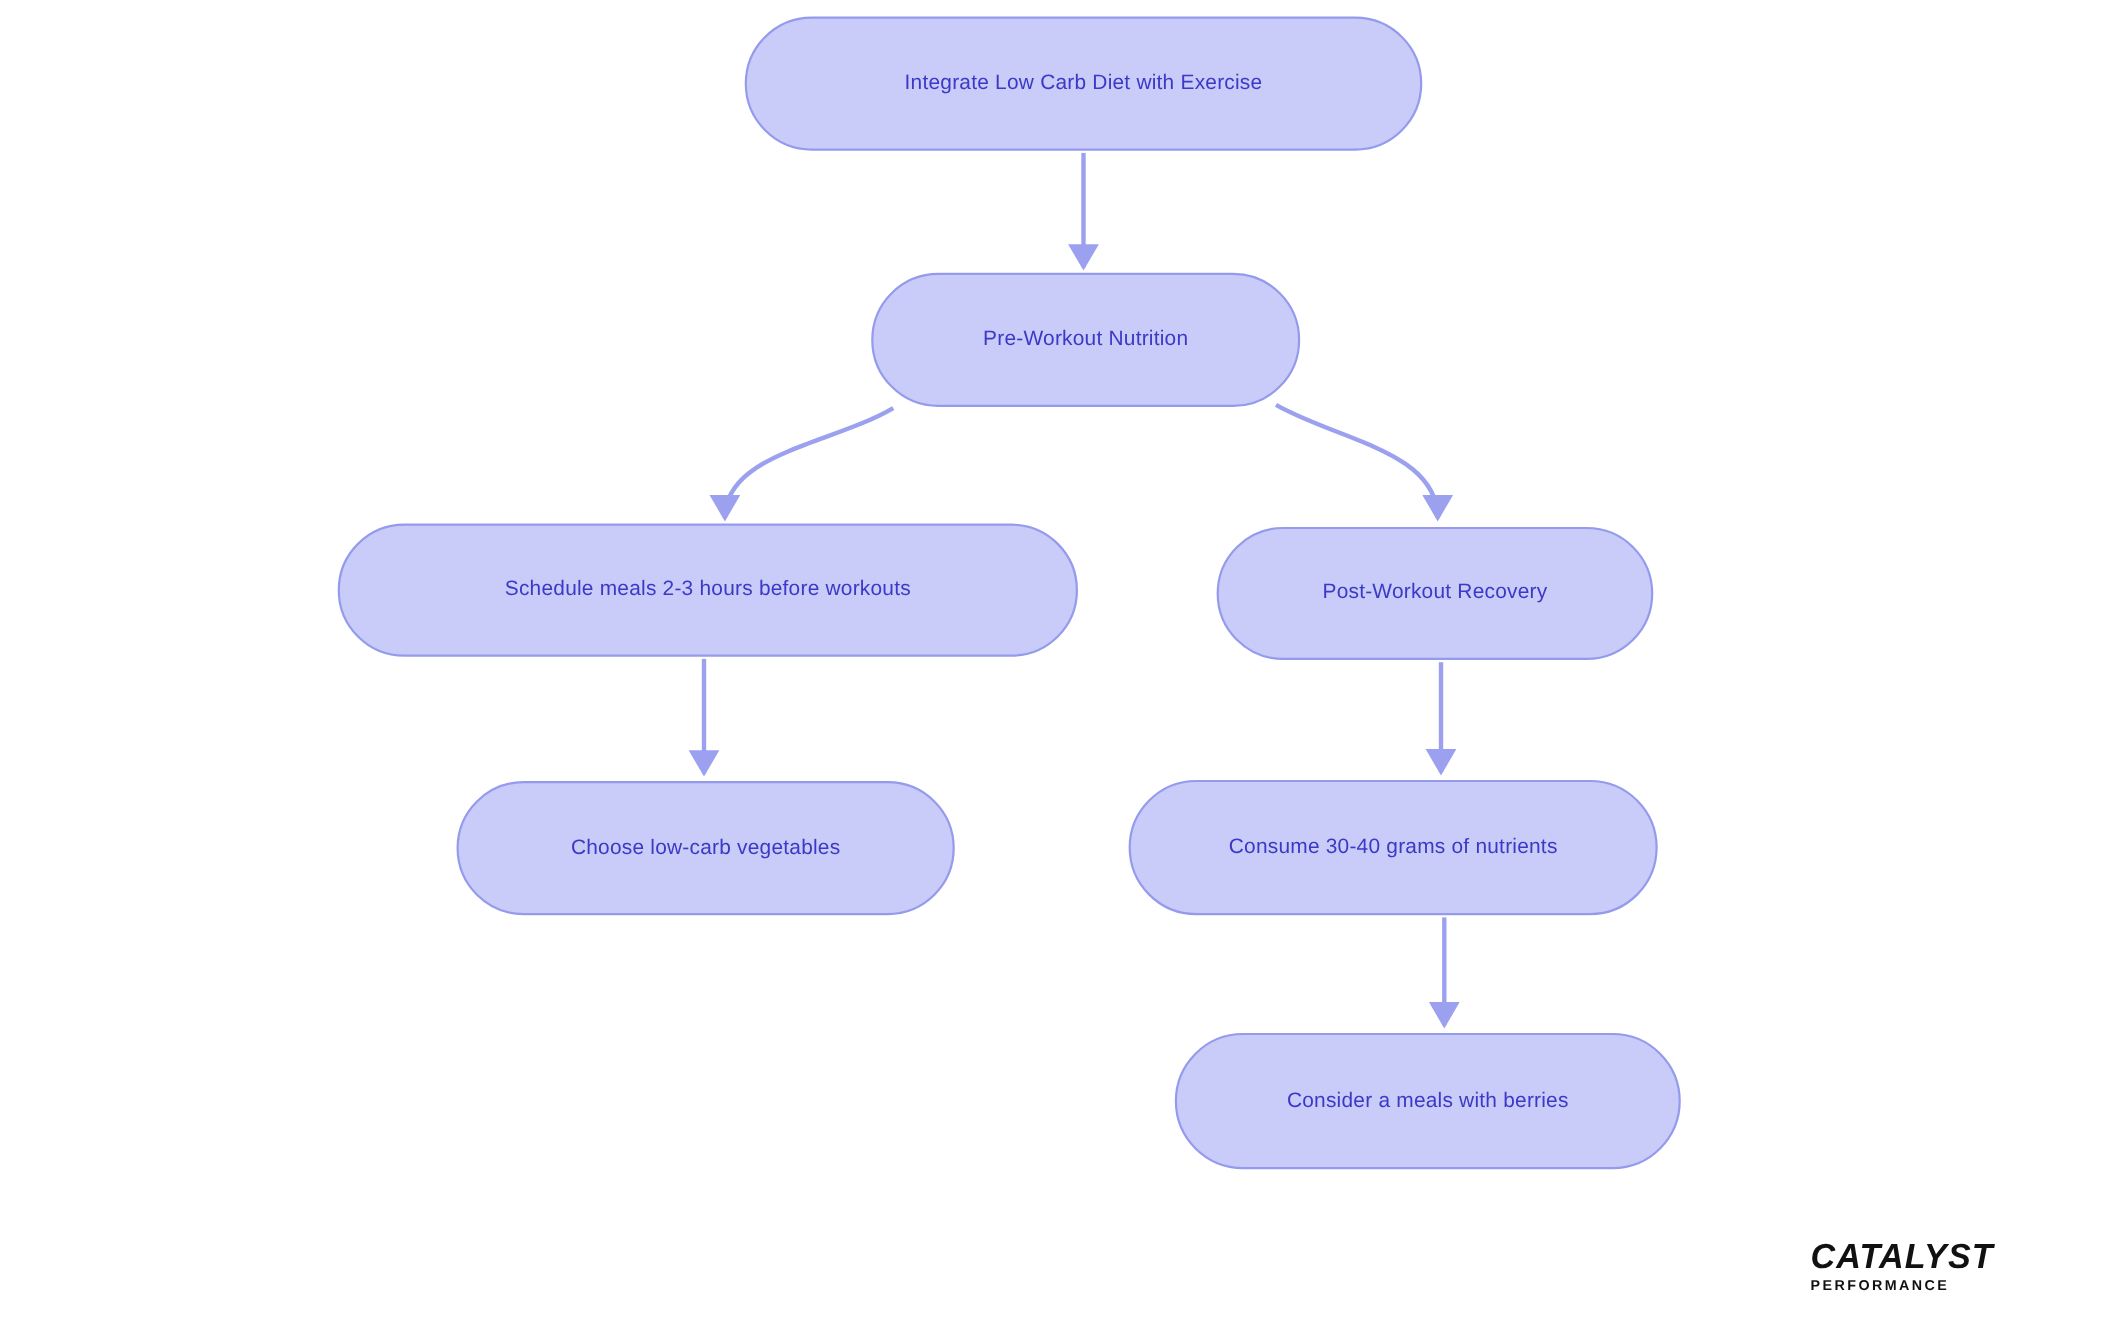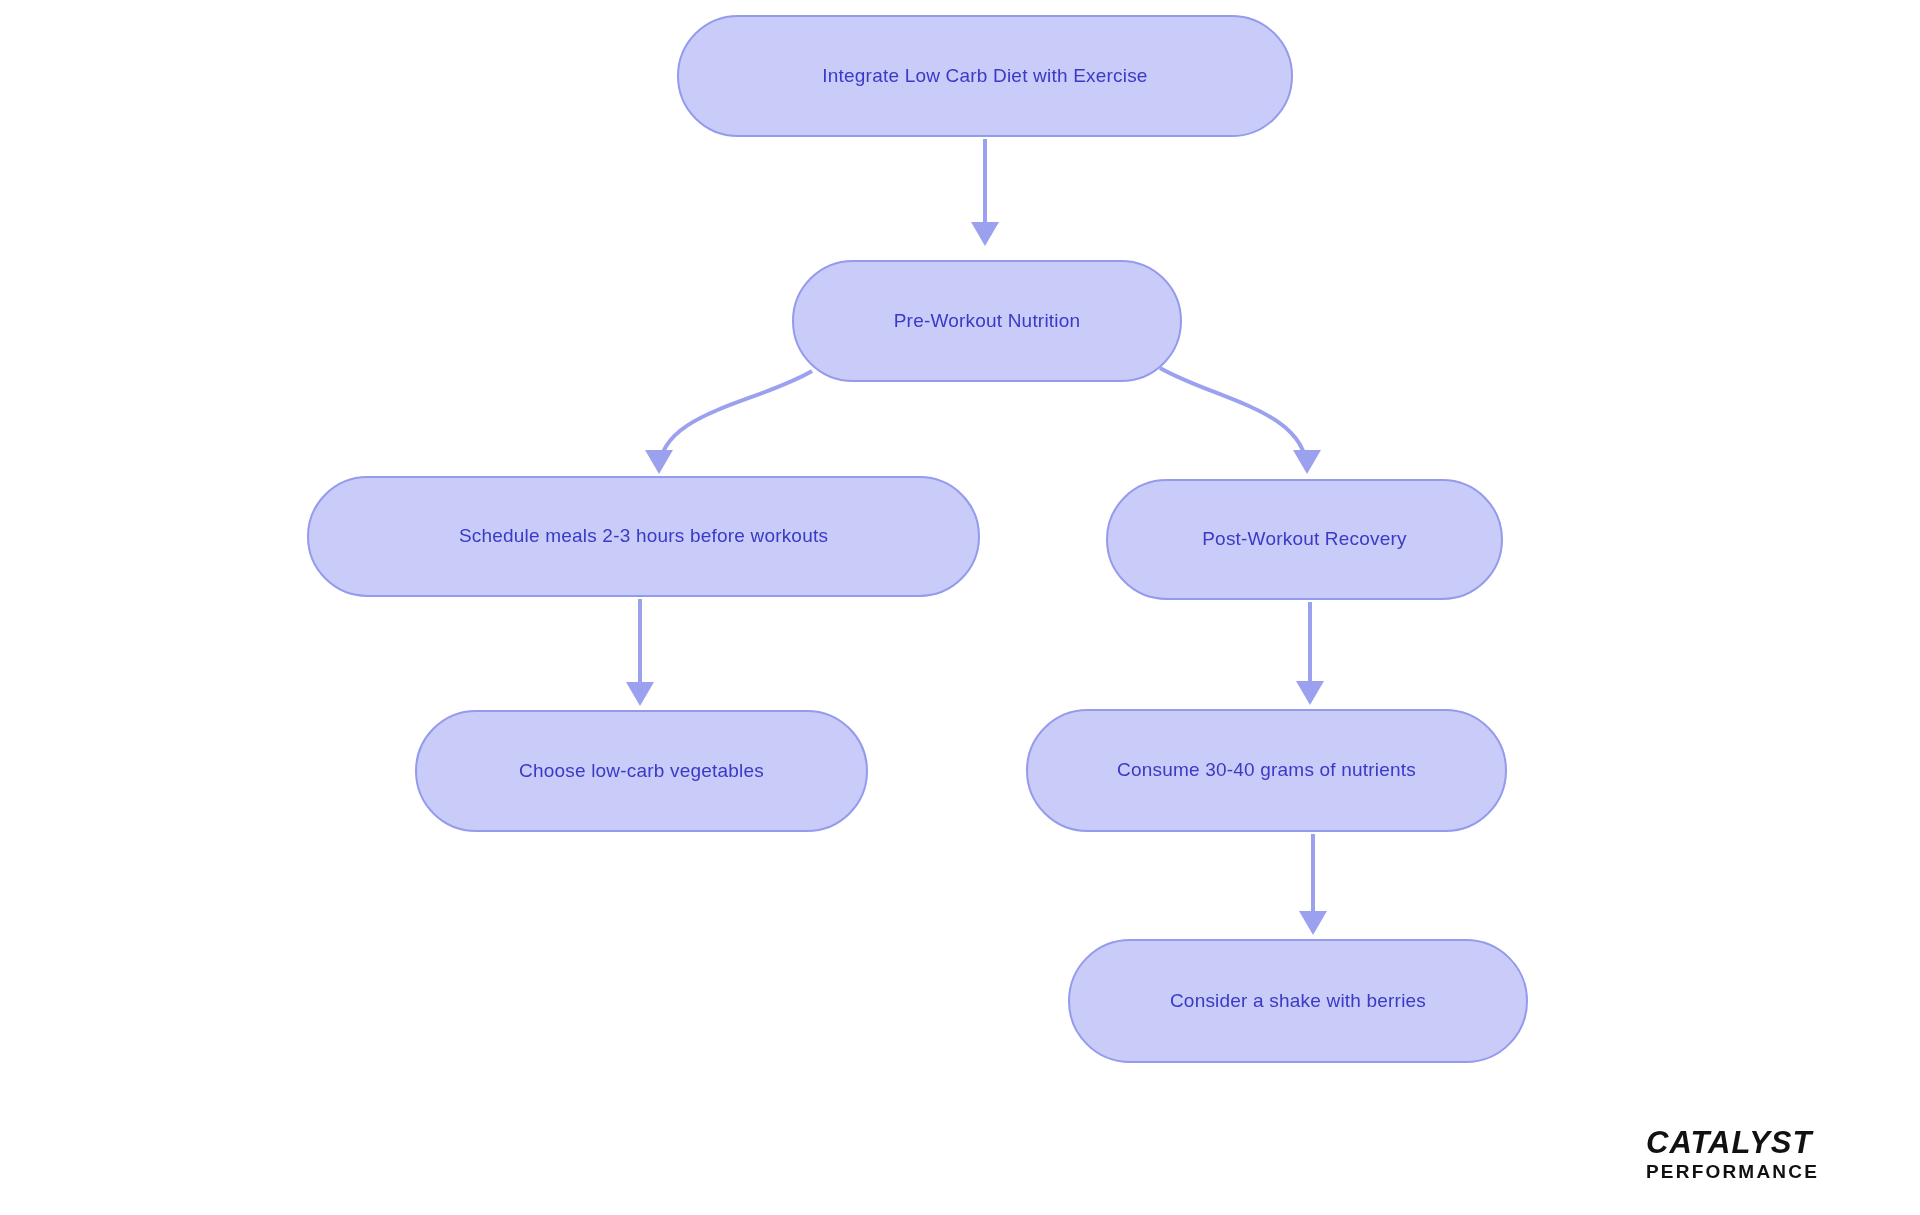--- a/index.html
+++ b/index.html
@@ -42,21 +42,21 @@
     display: flex;
     align-items: center;
     justify-content: center;
     text-align: center;
     color: var(--node-text, #3a3ac6);
     font-size: 19px;
     line-height: 1.2;
     letter-spacing: 0.2px;
   }
   .node-root      { left: 677px;  top: 15px;  width: 616px; height: 122px; }
-  .node-pre       { left: 792px;  top: 260px; width: 390px; height: 122px; }
+  .node-pre       { left: 792px;  top: 248px; width: 390px; height: 122px; }
   .node-schedule  { left: 307px;  top: 476px; width: 673px; height: 121px; }
   .node-post      { left: 1106px; top: 479px; width: 397px; height: 121px; }
   .node-veg       { left: 415px;  top: 710px; width: 453px; height: 122px; }
   .node-consume   { left: 1026px; top: 709px; width: 481px; height: 123px; }
   .node-shake     { left: 1068px; top: 939px; width: 460px; height: 124px; }
   .brand {
     position: absolute;
     left: 1646px;
     top: 1126px;
     width: 230px;
@@ -67,21 +67,21 @@
     font-size: 31px;
     font-weight: 900;
     letter-spacing: 1px;
     line-height: 1;
     transform: scaleY(1.02);
     transform-origin: left top;
     font-style: italic;
   }
   .brand-secondary {
     margin-top: 5px;
-    font-size: 19px;
+    font-size: 13px;
     font-weight: 600;
     letter-spacing: 2.2px;
     line-height: 1;
   }
 </style>
 </head>
 <body>
 
 <div class="canvas">
 
@@ -117,21 +117,21 @@
 
   <div class="node node-veg">
     <span>Choose low-carb vegetables</span>
   </div>
 
   <div class="node node-consume">
     <span>Consume 30-40 grams of nutrients</span>
   </div>
 
   <div class="node node-shake">
-    <span>Consider a shake with berries</span>
+    <span>Consider a meals with berries</span>
   </div>
 
   <div class="brand">
     <div class="brand-primary">CATALYST</div>
     <div class="brand-secondary">PERFORMANCE</div>
   </div>
 
 </div>
 
 </body></html>

